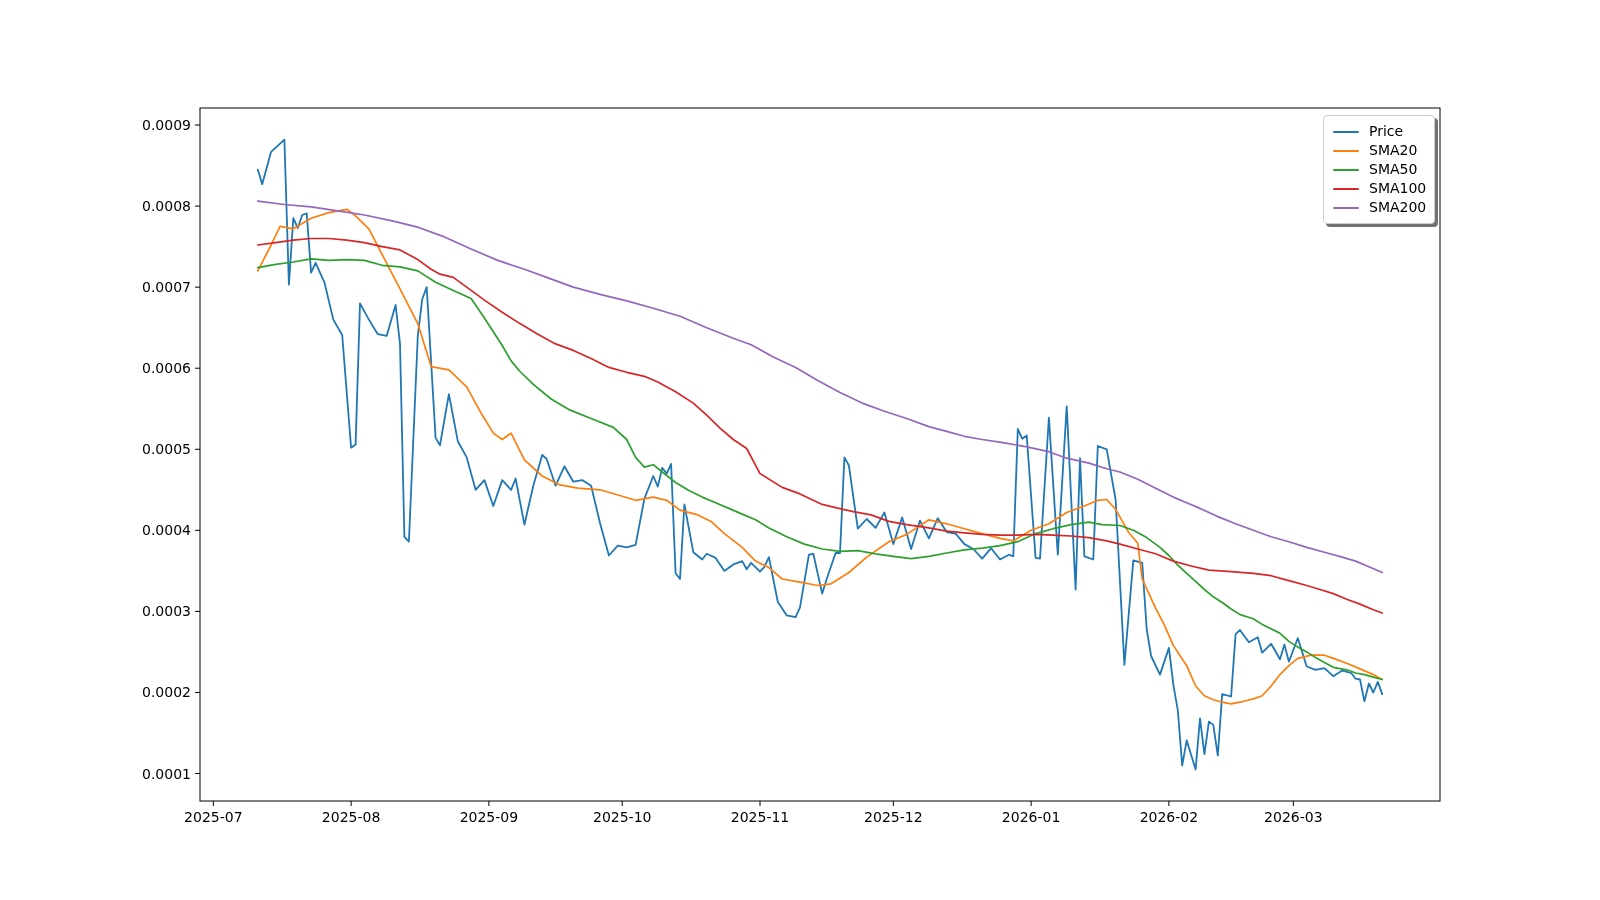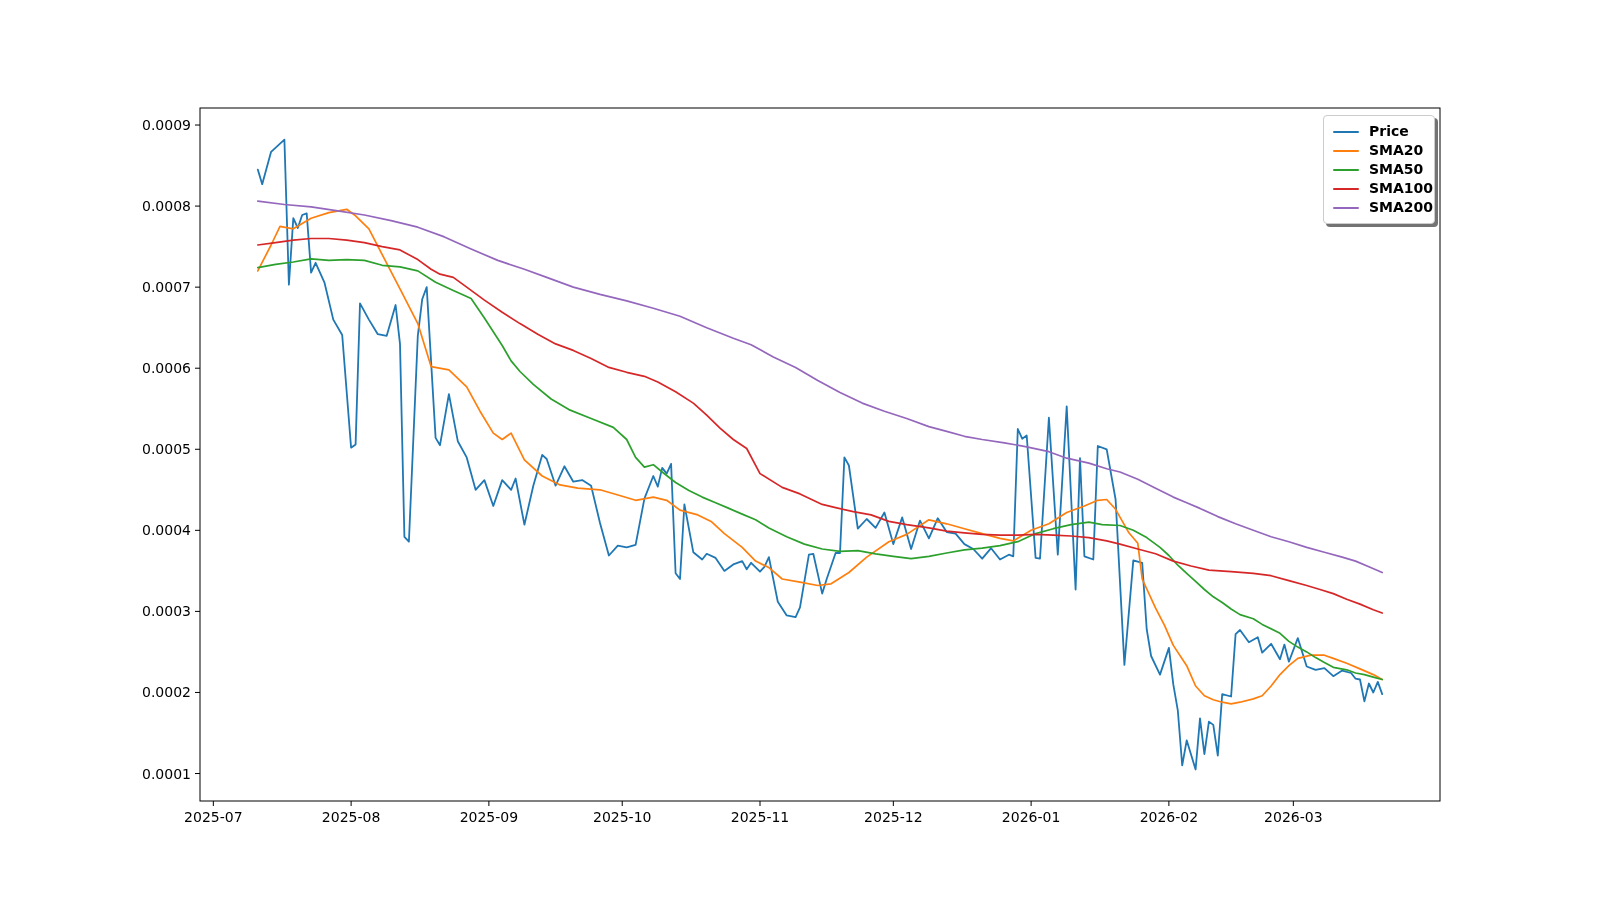--- a/index.html
+++ b/index.html
@@ -2,21 +2,21 @@
 <html><head>
 <meta charset="utf-8">
 <style>
   html,body{margin:0;padding:0;background:#ffffff;}
   .figure{position:relative;width:1600px;height:900px;background:#ffffff;
           font-family:"DejaVu Sans","Liberation Sans",sans-serif;overflow:hidden;}
   svg text{font-family:"DejaVu Sans","Liberation Sans",sans-serif;font-size:14px;fill:#000000;}
   .legend{position:absolute;left:1323px;top:115px;width:112px;
           background:#ffffff;border:1px solid #cccccc;border-radius:4px;
           box-shadow:3px 3px 0 rgba(90,90,90,0.85);
-          padding:6px 8px 6px 9px;box-sizing:border-box;font-weight:bold;}
+          padding:6px 8px 6px 9px;box-sizing:border-box;}
   .legend-row{display:flex;align-items:center;height:19px;}
   .legend-swatch{width:26px;height:2px;border-radius:1px;flex:0 0 26px;}
   .legend-label{margin-left:10px;font-size:14px;color:#000000;line-height:19px;}
 </style>
 </head>
 <body>
 
 <div class="figure">
   <svg id="chart-svg" width="1600" height="900">
       <rect x="200" y="108" width="1240" height="693" fill="#ffffff" stroke="#000000" stroke-width="1"></rect>

